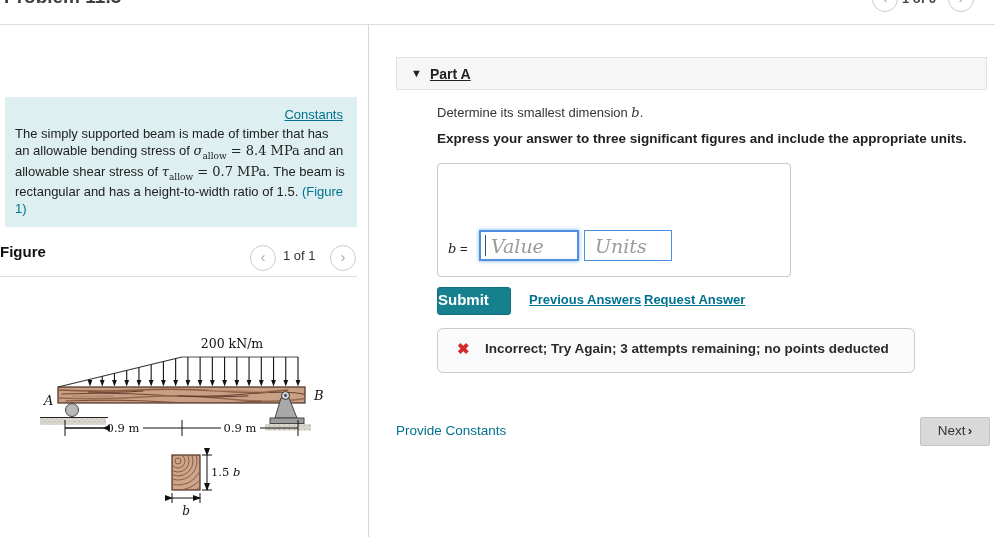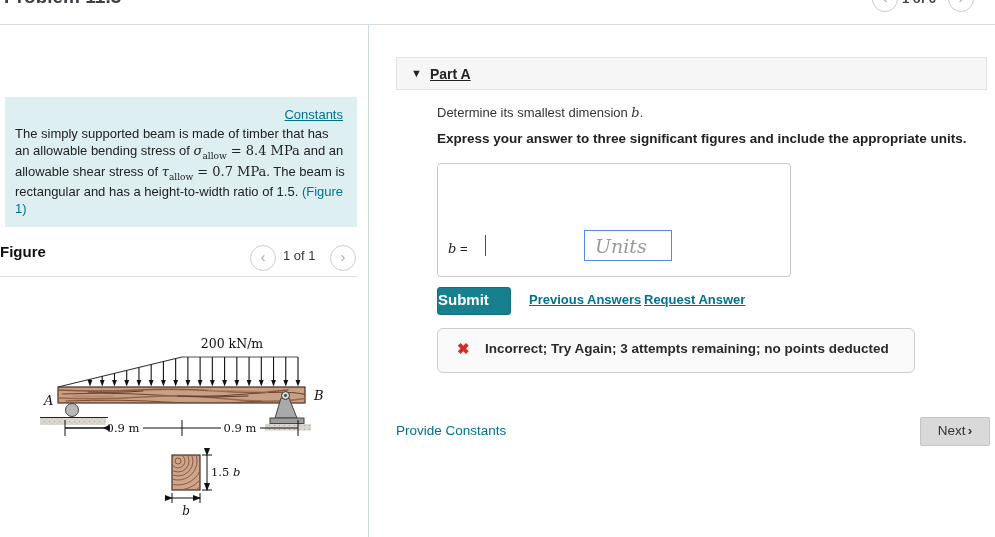--- a/index.html
+++ b/index.html
@@ -230,20 +230,21 @@
   <div id="parta-header">
     <span id="parta-caret">▼</span>
     <span id="parta-title">Part A</span>
   </div>
 
   <div id="question"><span>Determine its smallest dimension </span><span class="math ital">b</span><span>.</span></div>
   <div id="instruction">Express your answer to three significant figures and include the appropriate units.</div>
 
   <div id="answer-box">
     <div id="answer-row-label"><span class="math ital">b</span><span> = </span></div>
+    <input class="ans-input" id="value-input" placeholder="Value" style="">
     <div id="caret-bar"></div>
     <input class="ans-input" id="units-input" placeholder="Units" style="">
   </div>
 
   <div id="submit-btn">Submit</div>
   <span class="ans-link" id="prev-answers">Previous Answers</span>
   <span class="ans-link" id="req-answer">Request Answer</span>
 
   <div id="error-box">
     <span id="error-x">✖</span>

